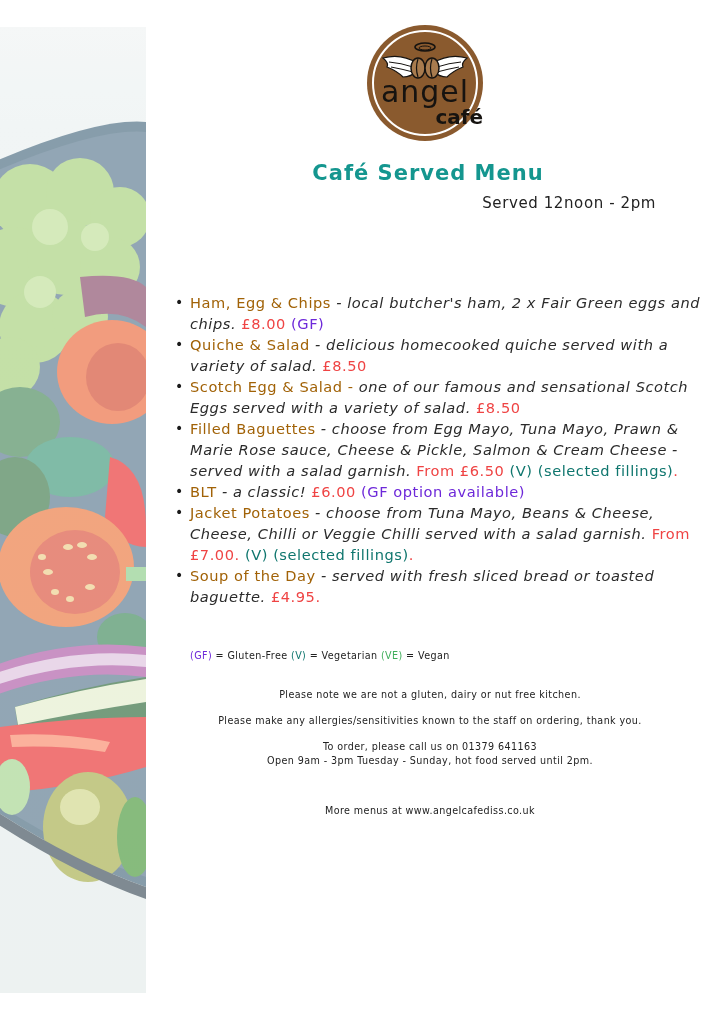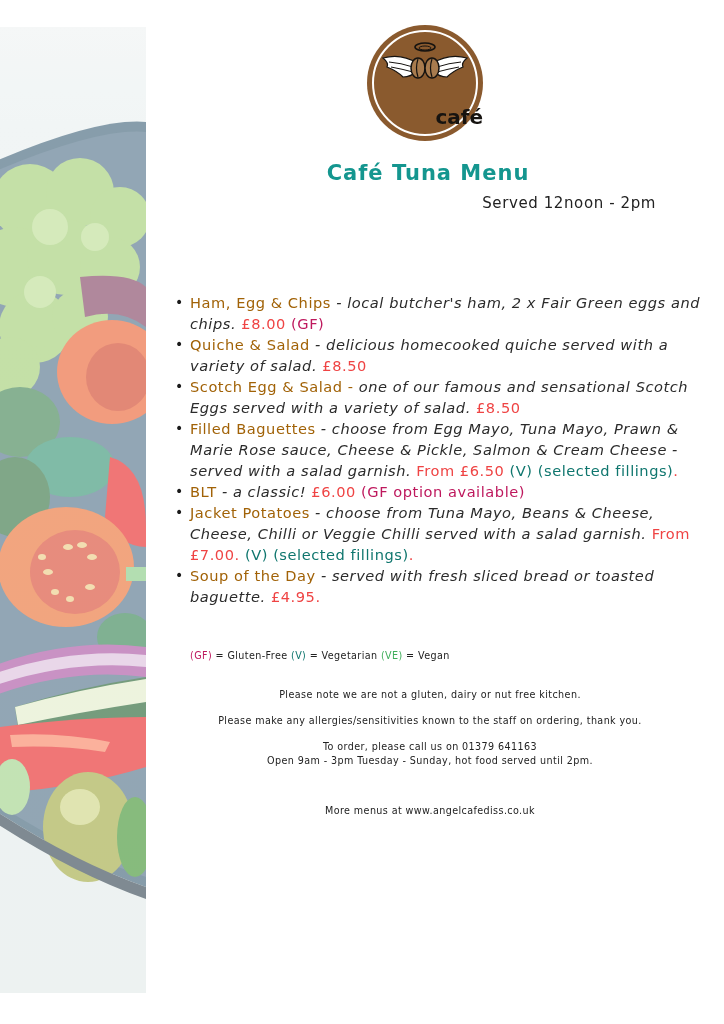--- a/index.html
+++ b/index.html
@@ -43,21 +43,21 @@
 
     .menu {
       position: absolute; left: 175px; top: 292px; width: 530px; margin: 0; padding: 0; list-style: none;
       font-size: 14.6px; line-height: 21px; letter-spacing: 0.55px;
     }
     .menu li { position: relative; padding-left: 15px; }
     .bullet { position: absolute; left: 0; top: 0; font-size: 14px; }
     .item-name { color: #a16207; }
     .item-desc { font-style: italic; color: #2b2b2b; }
     .price { color: #ef4444; }
-    .tag-gf { color: #be185d; }
+    .tag-gf { color: #6d28d9; }
     .tag-v { color: #0f766e; }
     .tag-ve { color: #3fae5b; }
 
     .legend {
       position: absolute; left: 190px; width: 480px; top: 650px; text-align: left;
       font-size: 9.6px; letter-spacing: 0.4px; color: #222;
     }
     .note {
       position: absolute; left: 190px; width: 480px; text-align: center;
       font-size: 9.6px; letter-spacing: 0.4px; color: #222; line-height: 13.5px;
@@ -147,24 +147,25 @@
     <path d="M22 37 Q 34 38 46 42 M24 42 Q 35 44 46 47" fill="none" stroke="#161310" stroke-width="1"></path>
 
     <path d="M66 38 Q 82 28 100 33 Q 94 38 96 42 Q 86 46 80 52 Q 72 52 66 46 Z" fill="#ffffff" stroke="#161310" stroke-width="1.2"></path>
     <path d="M94 37 Q 82 38 70 42 M92 42 Q 81 44 70 47" fill="none" stroke="#161310" stroke-width="1"></path>
 
     <ellipse cx="51" cy="43" rx="7" ry="10" fill="#a87b4e" stroke="#161310" stroke-width="1.5"></ellipse>
     <path d="M51 34 Q 48 43 51 52" fill="none" stroke="#161310" stroke-width="1.2"></path>
     <ellipse cx="65" cy="43" rx="7" ry="10" fill="#a87b4e" stroke="#161310" stroke-width="1.5"></ellipse>
     <path d="M65 34 Q 62 43 65 52" fill="none" stroke="#161310" stroke-width="1.2"></path>
   </svg>
+  <div class="logo-name">angel</div>
   <div class="logo-sub">café</div>
 </div>
 
-<div class="title">Café Tuna Menu</div>
+<div class="title">Café Served Menu</div>
 <div class="subtitle">Served 12noon - 2pm</div>
 
 <ul class="menu">
   <li>
     <span class="bullet">•</span>
     <span class="item-name">Ham, Egg &amp; Chips</span><span class="item-desc"> - </span><span class="item-desc">local butcher's ham, 2 x Fair Green eggs and chips.</span><span class="price"> £8.00 </span><span class="tag-gf">(GF)</span>
   </li>
   <li>
     <span class="bullet">•</span>
     <span class="item-name">Quiche &amp; Salad</span><span class="item-desc"> - </span><span class="item-desc">delicious homecooked quiche served with a variety of salad.</span><span class="price"> £8.50</span>

